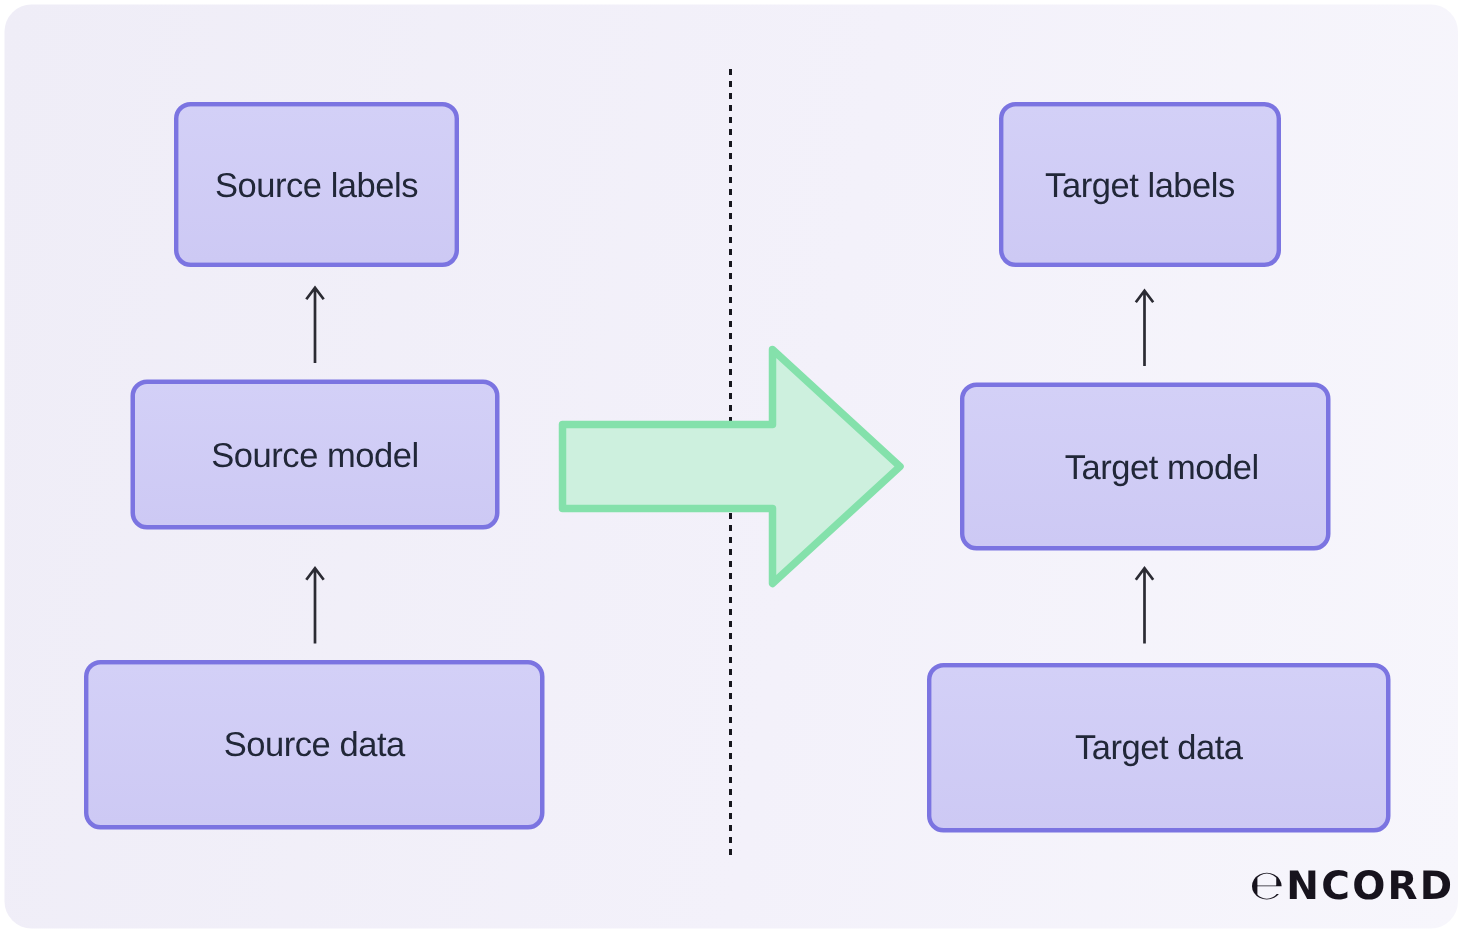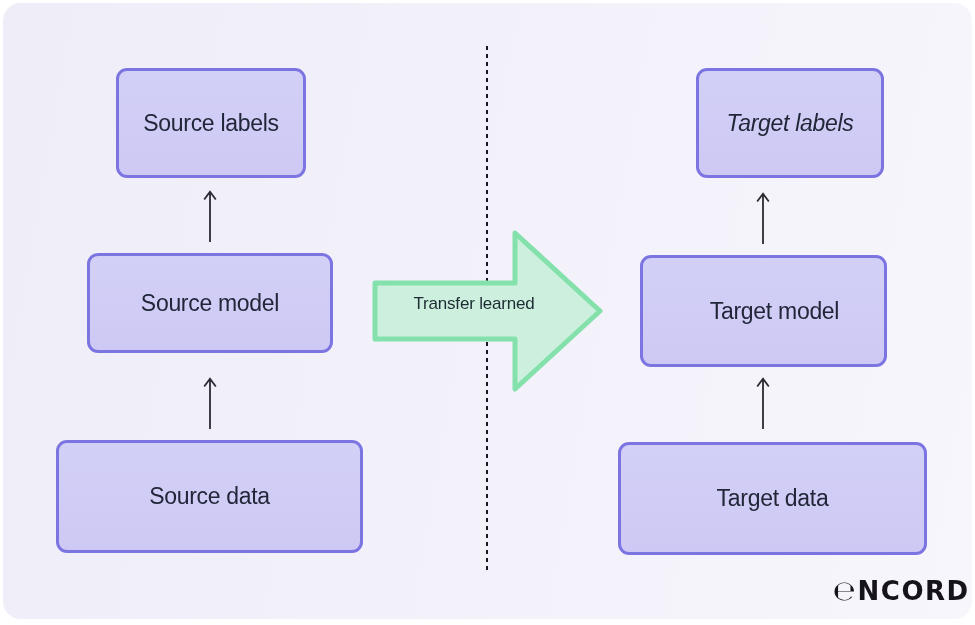--- a/index.html
+++ b/index.html
@@ -72,24 +72,23 @@
 <div class="node" style="left:56px;top:440px;width:307px;height:113px;text-align:center;">
   <span>Source data</span>
 </div>
 
 <div class="divider" style="left:486px;top:46px;height:528px;"></div>
 
 <svg class="transfer-arrow-svg" style="left:370px;top:228px;" width="236" height="168" viewBox="0 0 236 168">
   <polygon points="5,55 145,55 145,5 230,83 145,161 145,111 5,111"></polygon>
 </svg>
 <div class="transfer-label" style="left:378px;top:293px;width:192px;">
-  <div>Transfer learned</div>
 </div>
 
-<div class="node" style="left:696px;top:68px;width:188px;height:110px;font-style:italic;">
+<div class="node" style="left:666px;top:68px;width:188px;height:110px;">
   <span>Target labels</span>
 </div>
 
 <svg class="up-arrow" style="left:755px;top:192px;" width="16" height="53" viewBox="0 0 16 53">
   <path d="M8 52 L8 2.5 M2.2 9.5 L8 1.8 L13.8 9.5"></path>
 </svg>
 
 <div class="node" style="left:640px;top:255px;width:247px;height:112px;padding-left:22px;">
   <span>Target model</span>
 </div>

